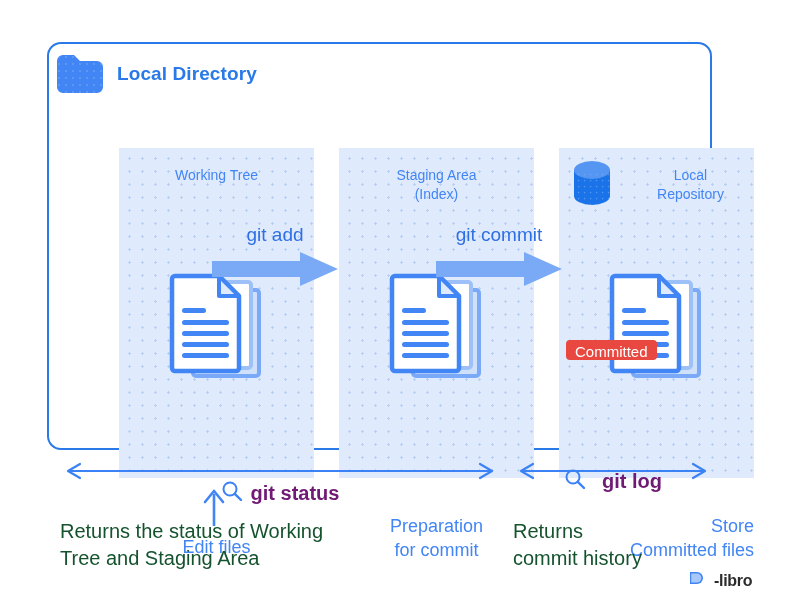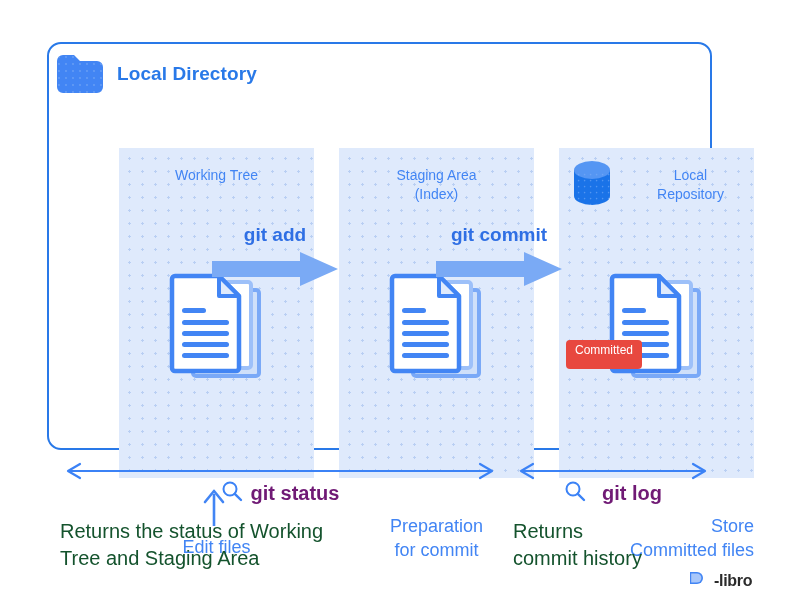--- a/index.html
+++ b/index.html
@@ -72,58 +72,58 @@
 
   
   .flow {
     position: absolute; width: 130px; height: 64px;
   }
   .flow-1 { left: 208px; top: 222px; }
   .flow-2 { left: 432px; top: 222px; }
   .flow-label {
     position: absolute; top: 0; left: 0; width: 100%;
     text-align: center;
-    font-size: 19px; font-weight: bold; color: #2f6fe4;
+    font-size: 19px; font-weight: normal; color: #2f6fe4;
     white-space: nowrap;
   }
   .flow-arrow { position: absolute; top: 28px; left: 2px; }
 
   
   .caption {
     position: absolute;
     font-size: 18px; color: #4285f4; line-height: 1.32;
     white-space: pre-line;
   }
   .cap-1 { left: 0; width: 195px; top: 388px; text-align: center; }
   .cap-2 { left: 0; width: 195px; top: 367px; text-align: center; }
   .cap-3 { left: 19px; width: 176px; top: 367px; text-align: right; }
 
   .edit-arrow { position: absolute; left: 82px; top: 340px; }
 
   
   .badge {
     position: absolute; left: 564px; top: 338px;
     background: #e8483f; color: #ffffff;
-    font-size: 12px; border-radius: 4px;
-    padding: 3px 9px 12px 9px;
+    font-size: 15px; border-radius: 4px;
+    padding: 3px 9px 0 9px;
     white-space: nowrap;
   }
 
   
   .measure { position: absolute; }
   .m-status { left: 60px; top: 462px; width: 440px; height: 18px; }
   .m-log    { left: 513px; top: 462px; width: 200px; height: 18px; }
 
   .cmd-row {
     position: absolute;
     display: flex; align-items: center; justify-content: center;
     gap: 8px;
   }
   .cmd-status { left: 60px; top: 480px; width: 440px; }
-  .cmd-log    { left: 513px; top: 480px; width: 200px; gap: 16px; }
+  .cmd-log    { left: 513px; top: 468px; width: 200px; gap: 16px; }
   .cmd-text {
     font-size: 20px; font-weight: bold; color: #701a75;
     white-space: nowrap;
   }
 
   .desc {
     position: absolute;
     font-size: 20px; color: #14532d; line-height: 1.36;
     text-align: left; white-space: pre-line;
   }

